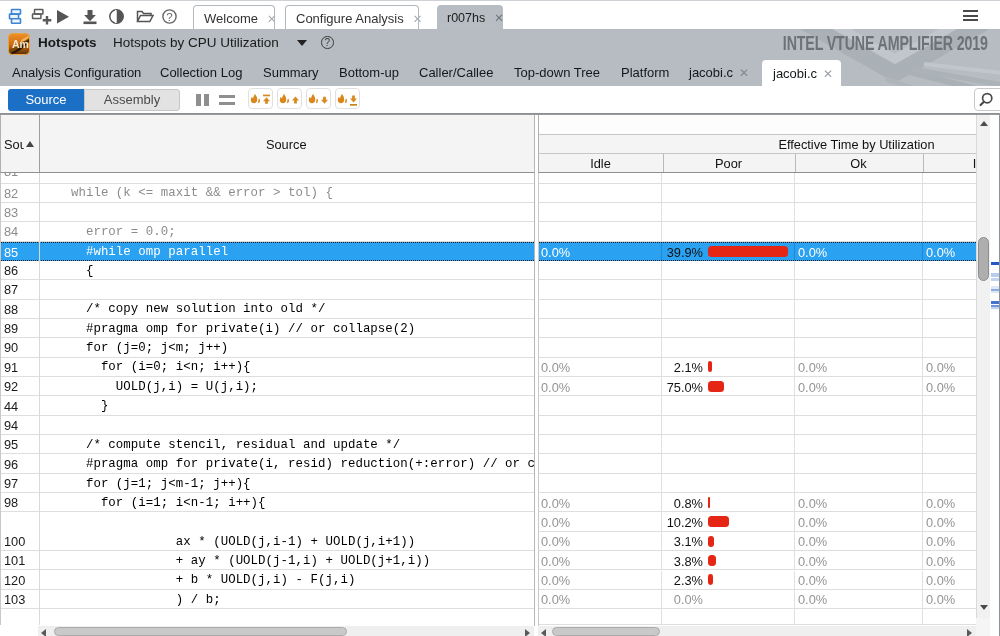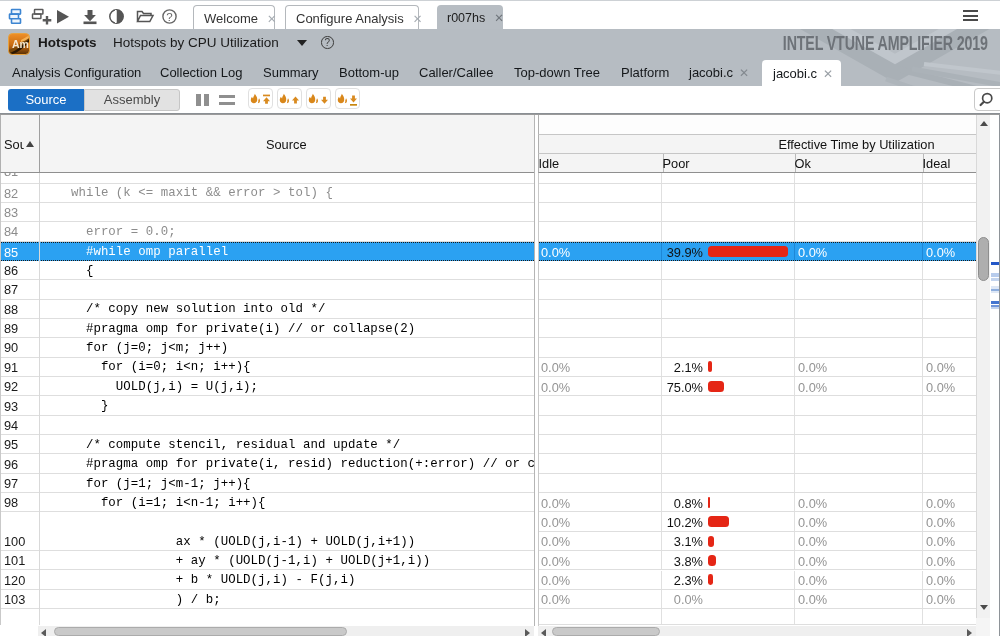--- a/index.html
+++ b/index.html
@@ -60,21 +60,21 @@
 #lhead .s2 { position:absolute; left:38px; right:0; top:22px; text-align:center; color:#111; }
 #rhead { position:absolute; left:537.5px; top:0; width:438.5px; height:58px; background:#fff; }
 #rh1 { position:absolute; left:0; top:0; width:438.5px; height:20px; background:#fdfdfd;
   border-left:1px solid #b0b0b0; border-bottom:1px solid #c6c6c6; }
 #rh2 { position:absolute; left:0; top:20px; width:438.5px; height:19px; background:#f4f4f4;
   border-left:1px solid #b0b0b0; border-bottom:1px solid #c6c6c6; }
 #rh2 span { position:absolute; left:0; width:636px; top:2px; text-align:center; color:#111; }
 #rh3 { position:absolute; left:0; top:39px; width:438.5px; height:19px; background:#f4f4f4;
   border-left:1px solid #b0b0b0; border-bottom:1px solid #8f8f8f; }
 #rh3 i { position:absolute; top:0; bottom:0; width:1px; background:#b9b9b9; font-style:normal; }
-#rh3 span { position:absolute; top:2px; text-align:left; color:#111; }
+#rh3 span { position:absolute; top:2px; text-align:center; color:#111; }
 
 #lbody { position:absolute; left:0; top:57px; width:534.5px; height:453px; overflow:hidden;
   border-left:1px solid #c9c9c9; }
 #rbody { position:absolute; left:0; top:57px; width:976px; height:453px; overflow:hidden; }
 .row { position:absolute; left:0; border-bottom:1px solid #dedede; background:#fff; }
 .row .num { position:absolute; left:3px; top:2.2px; color:#1a1a1a; font-size:12.8px; }
 .row .code { position:absolute; left:40px; top:2.8px; white-space:pre;
   font-family:"Liberation Mono",monospace; font-size:12.4px; letter-spacing:0.05px; color:#000; }
 .graytx { color:#8c8c8c !important; }
 .seltx { color:#fff !important; }
@@ -268,21 +268,21 @@
         </div>
 <div class="row" style="top:185.65px;height:19.35px;width:533px;">
           <div class="num" style="">91</div>
           <div class="code">        for (i=0; i&lt;n; i++){</div>
         </div>
 <div class="row" style="top:205.00px;height:19.35px;width:533px;">
           <div class="num" style="">92</div>
           <div class="code">          UOLD(j,i) = U(j,i);</div>
         </div>
 <div class="row" style="top:224.35px;height:19.35px;width:533px;">
-          <div class="num" style="">93</div>
+          <div class="num" style="">44</div>
           <div class="code">        }</div>
         </div>
 <div class="row" style="top:243.70px;height:19.35px;width:533px;">
           <div class="num" style="">94</div>
           <div class="code"></div>
         </div>
 <div class="row" style="top:263.05px;height:19.35px;width:533px;">
           <div class="num" style="">95</div>
           <div class="code">      /* compute stencil, residual and update */</div>
         </div>

